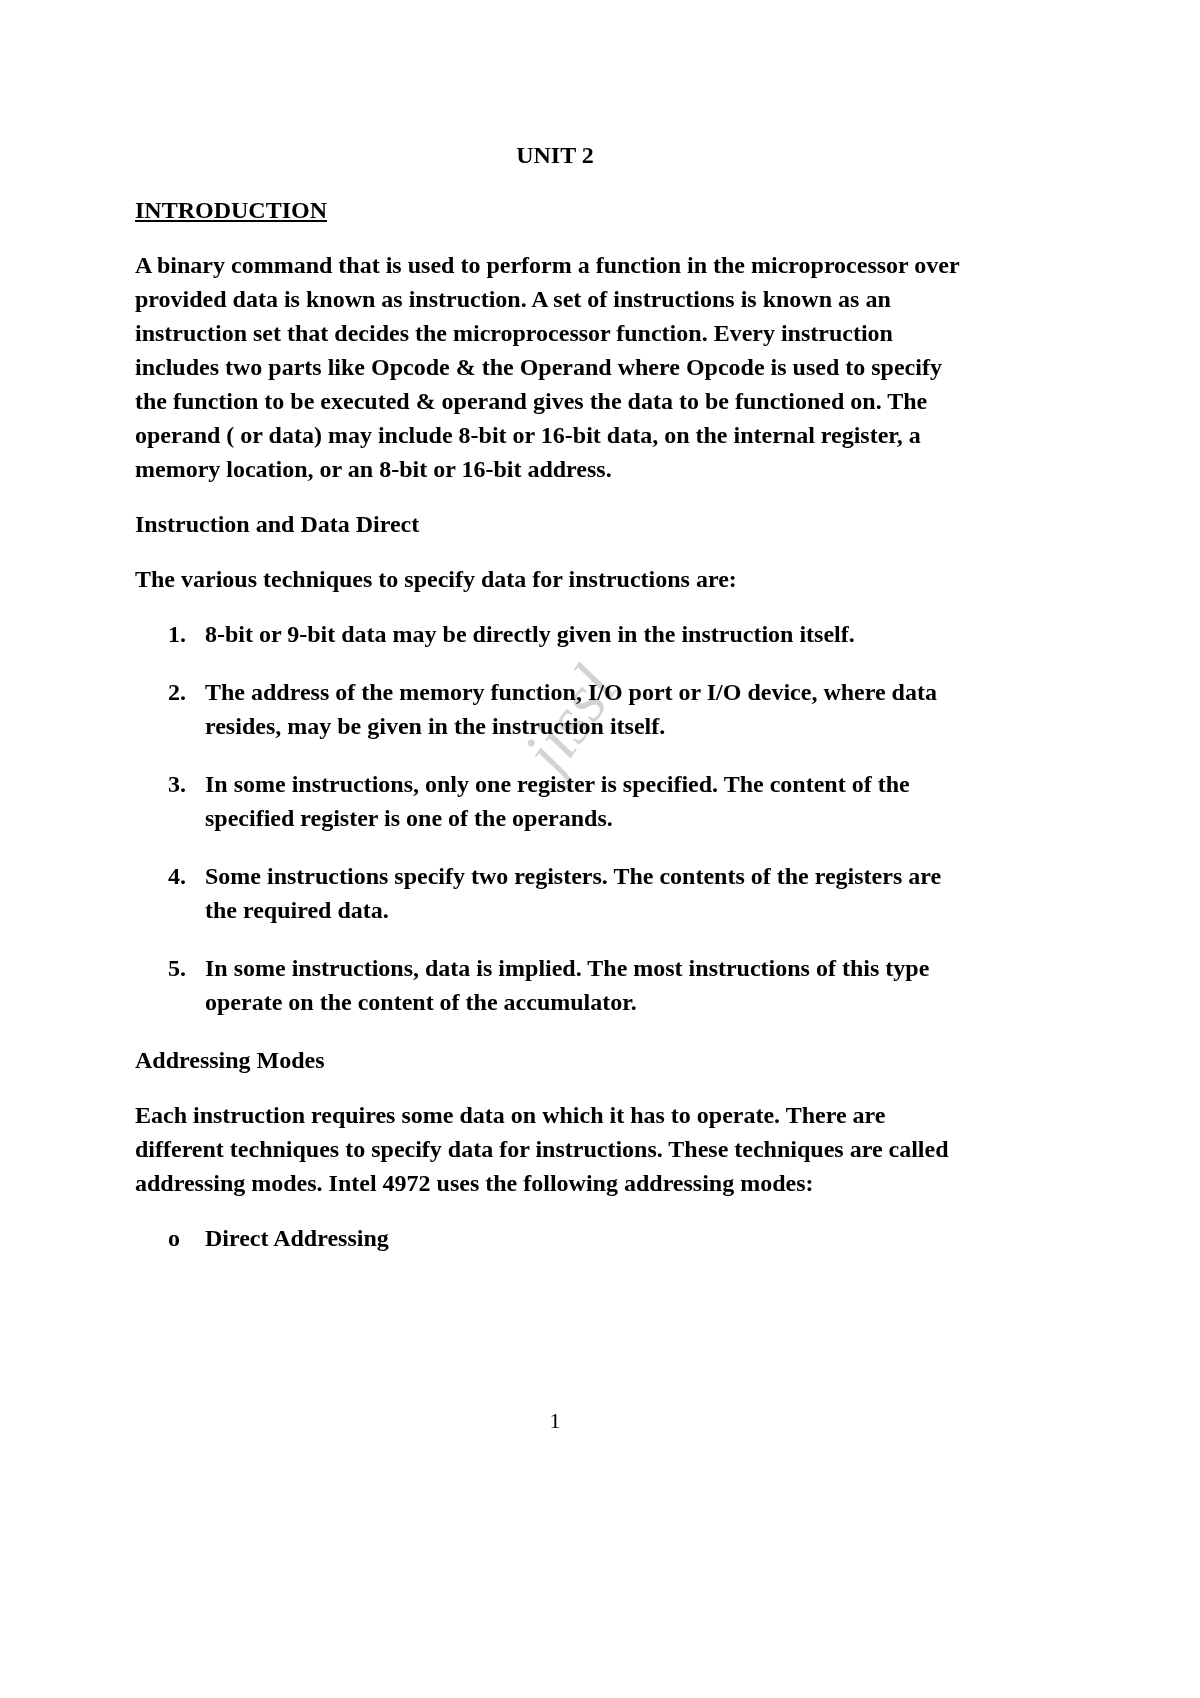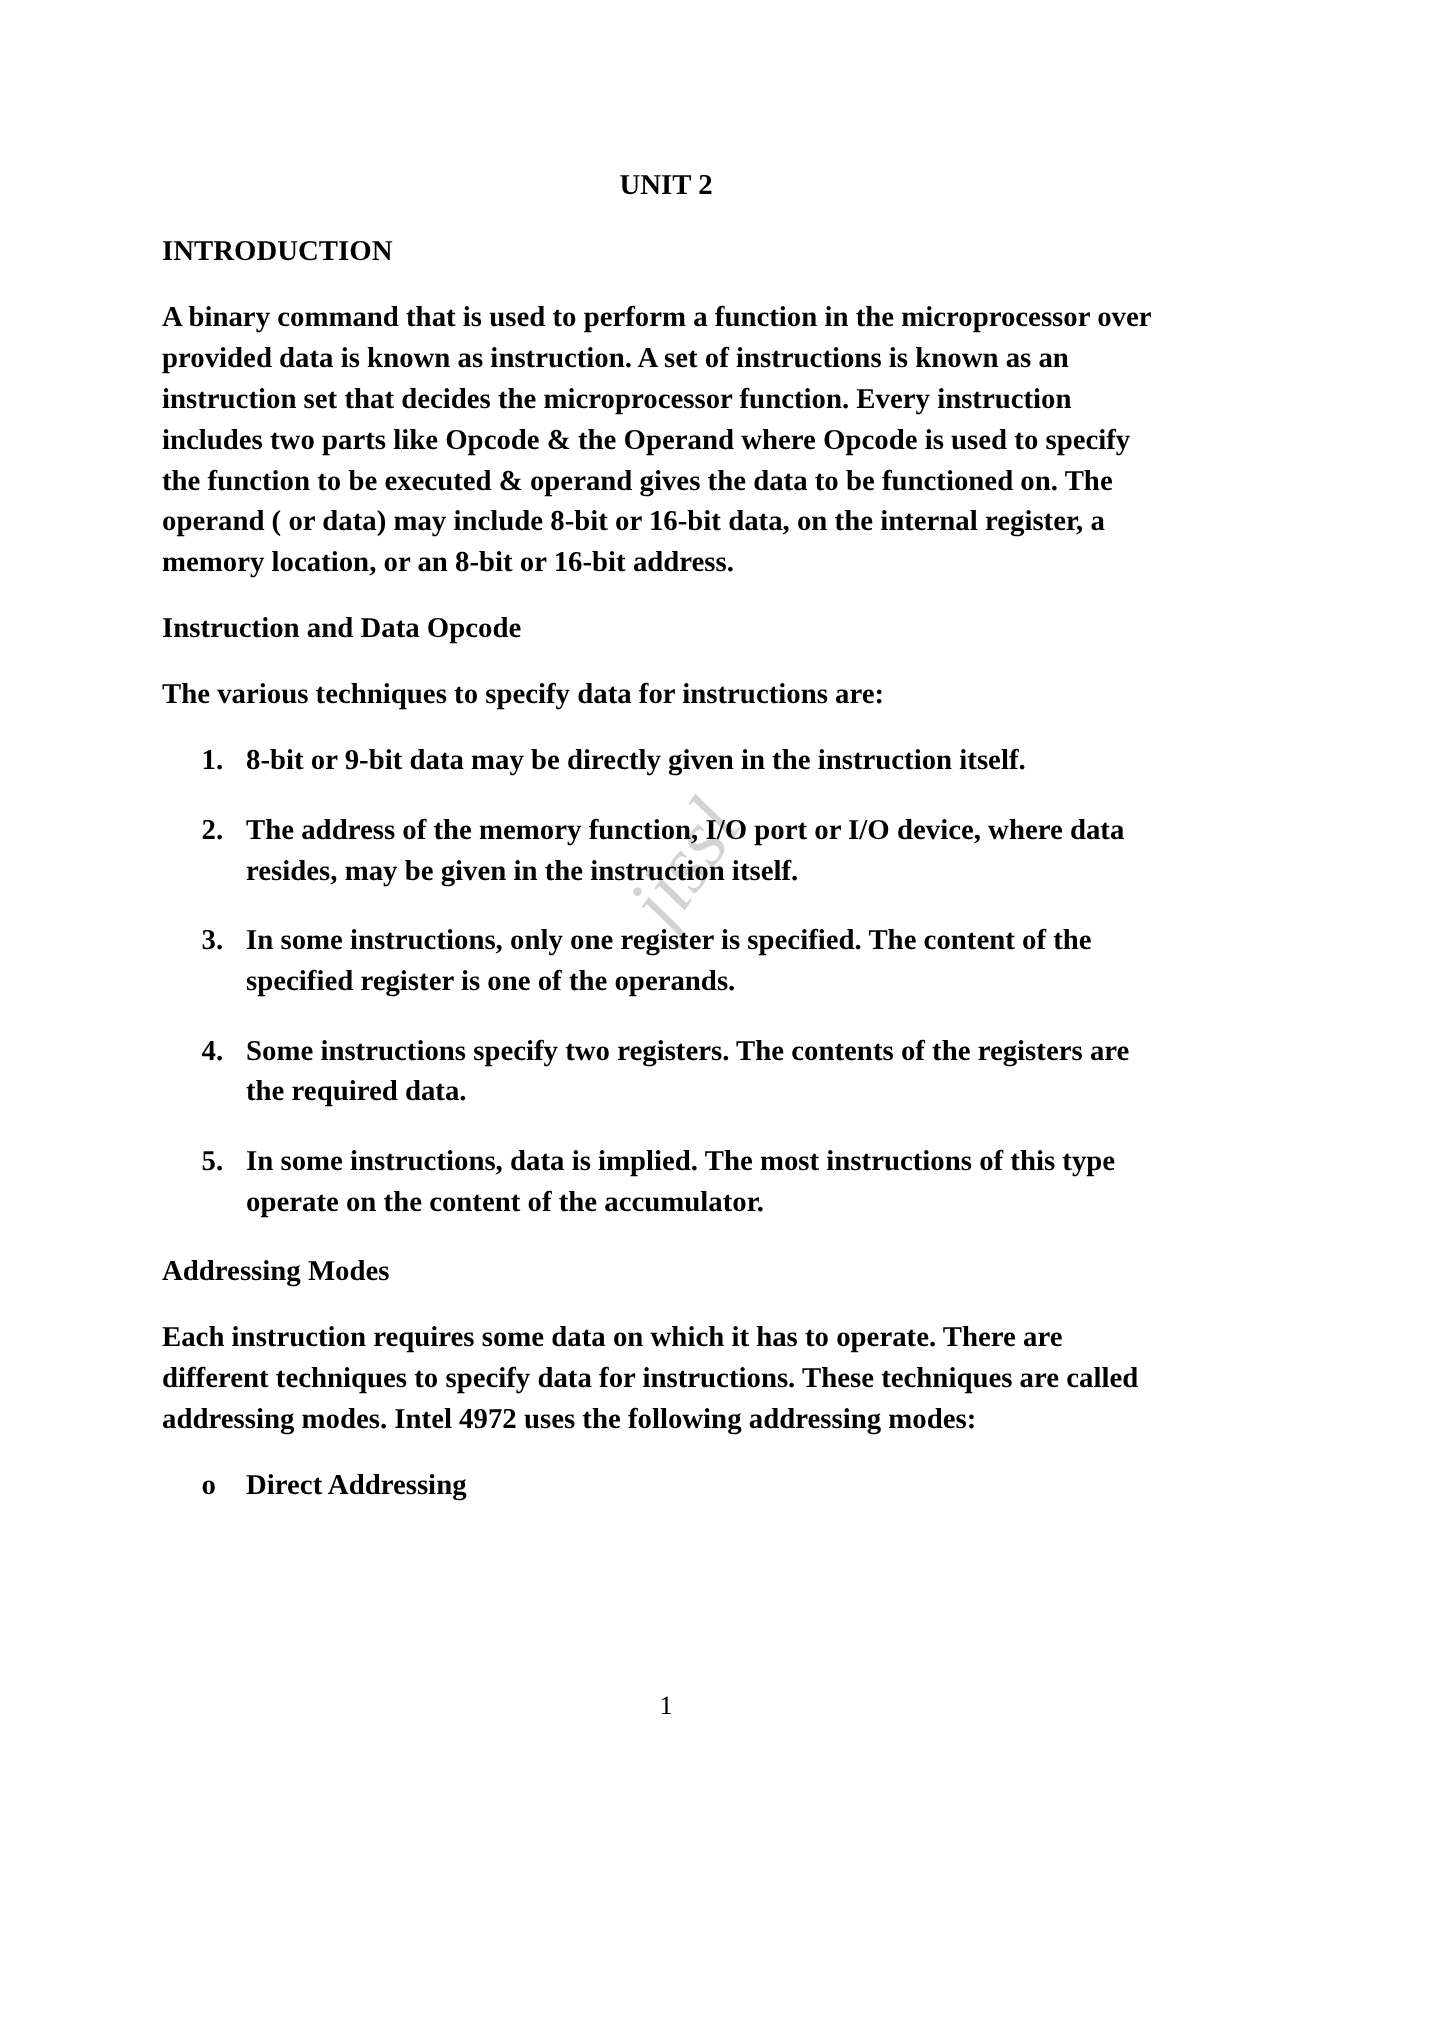--- a/index.html
+++ b/index.html
@@ -22,21 +22,21 @@
     left: 135px;
     top: 138px;
     width: 840px;
     font-size: 24px;
     line-height: 34px;
   }
   .content p {
     margin: 0 0 21px 0;
   }
   .center { text-align: center; }
-  .underline { }
+  .underline { text-decoration: underline; }
   .heading { margin-top: 12px !important; }
   .olist {
     margin: 0 0 0 33px;
   }
   .li {
     display: flex;
     margin-bottom: 24px;
   }
   .marker {
     flex: none;
@@ -78,21 +78,21 @@
 
   <div class="content">
 
     <p class="center">UNIT 2</p>
 
 
     <p class="heading underline">INTRODUCTION</p>
 
     <p>A binary command that is used to perform a function in the microprocessor over provided data is known as instruction. A set of instructions is known as an instruction set that decides the microprocessor function. Every instruction includes two parts like Opcode &amp; the Operand where Opcode is used to specify the function to be executed &amp; operand gives the data to be functioned on. The operand ( or data) may include 8-bit or 16-bit data, on the internal register, a memory location, or an 8-bit or 16-bit address.</p>
 
-    <p class="heading">Instruction and Data Opcode</p>
+    <p class="heading">Instruction and Data Direct</p>
 
     <p>The various techniques to specify data for instructions are:</p>
 
     <div class="olist">
       <div class="li">
         <span class="marker">1.</span>
         <span class="litext">8-bit or 9-bit data may be directly given in the instruction itself.</span>
       </div>
       <div class="li">
         <span class="marker">2.</span>

